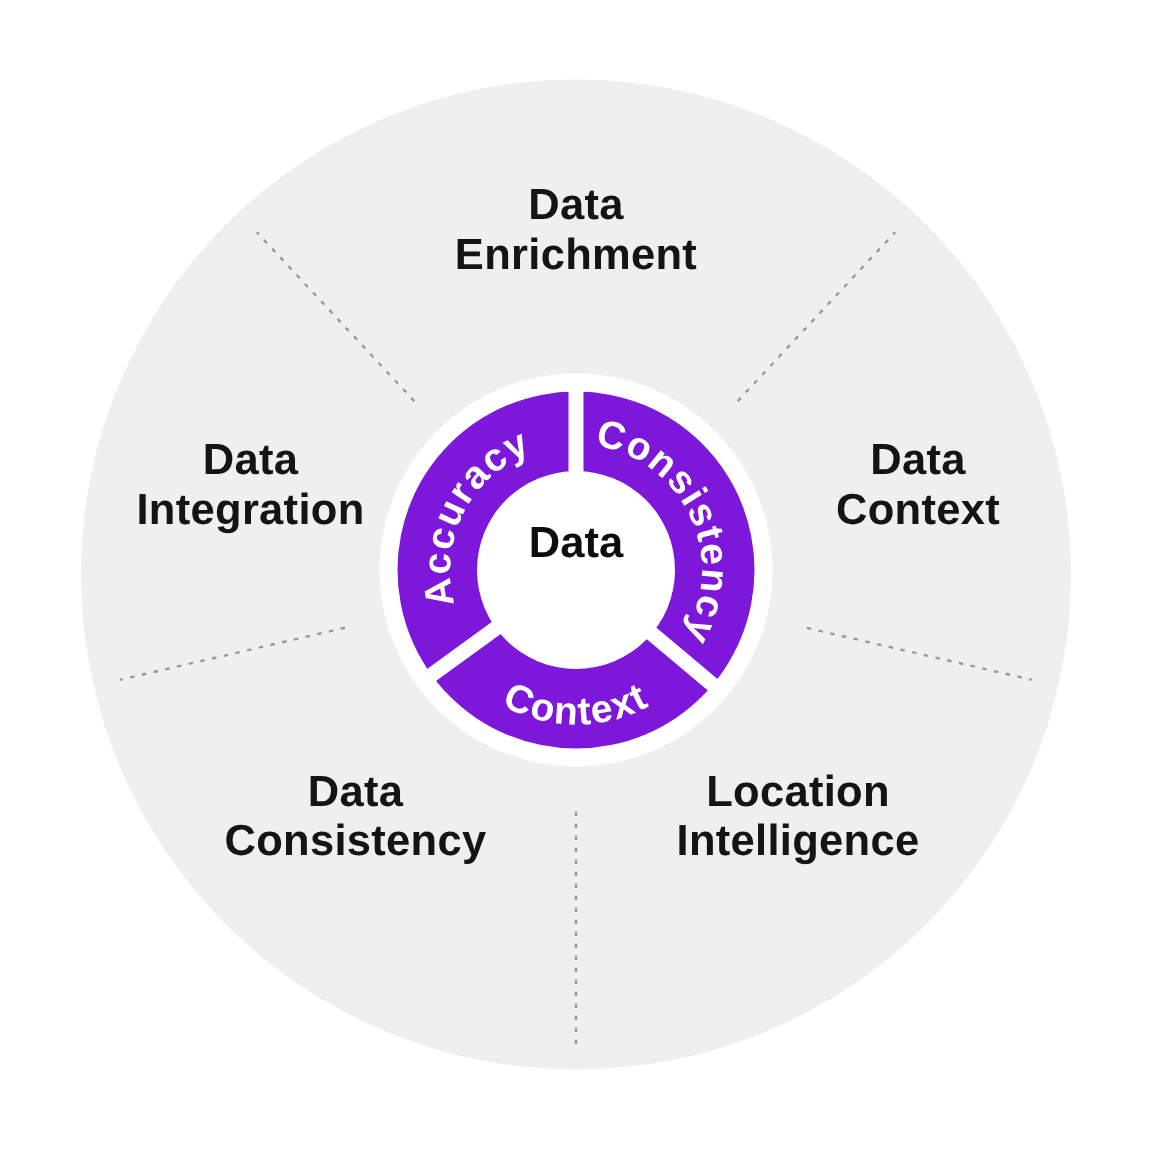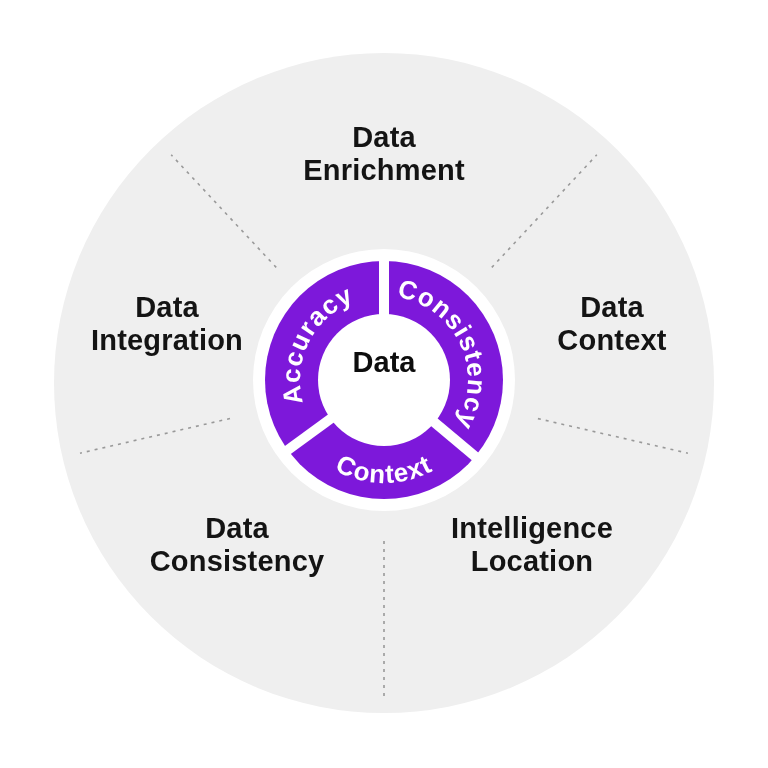--- a/index.html
+++ b/index.html
@@ -104,22 +104,22 @@
     <span>Data</span>
     <span>Enrichment</span>
   </div>
 
   <div class="sector-label" style="left:472px; top:291px; width:280px;">
     <span>Data</span>
     <span>Context</span>
   </div>
 
   <div class="sector-label" style="left:392px; top:512px; width:280px;">
+    <span>Location</span>
     <span>Intelligence</span>
-    <span>Location</span>
   </div>
 
   <div class="sector-label" style="left:97px; top:512px; width:280px;">
     <span>Data</span>
     <span>Consistency</span>
   </div>
 
   <div class="sector-label" style="left:27px; top:291px; width:280px;">
     <span>Data</span>
     <span>Integration</span>

